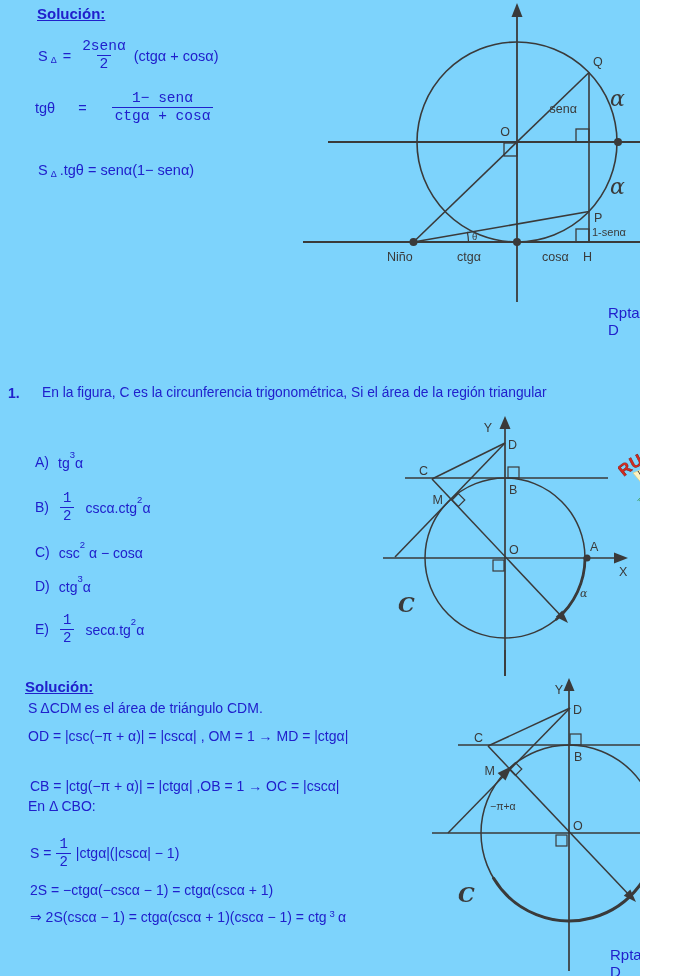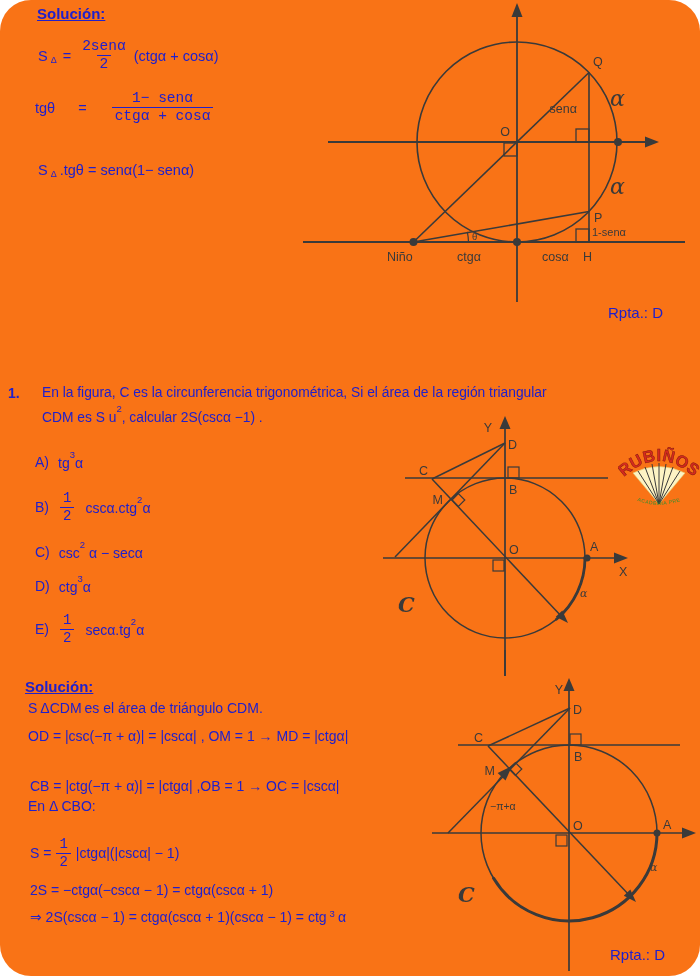--- a/index.html
+++ b/index.html
@@ -1,22 +1,22 @@
 <!DOCTYPE html>
 <html><head>
 <meta charset="utf-8">
 <style>
   :root{
     --blue:#2020cc;
     --dark:#3a3a3a;
   }
   html,body{margin:0;padding:0;background:#fff;}
   #page{
-    position:relative;width:700px;height:976px;background:#f97316;overflow:hidden;
-    font-family:"Liberation Sans","DejaVu Sans",sans-serif;color:var(--blue);border-radius:31px;
+    position:relative;width:640px;height:976px;background:#7dd3fc;overflow:hidden;
+    font-family:"Liberation Sans","DejaVu Sans",sans-serif;color:var(--blue);
   }
   .abs{position:absolute;}
   .hdr{font-size:15px;font-weight:bold;text-decoration:underline;color:var(--blue);}
   .rpta{font-size:15px;font-weight:normal;color:var(--blue);}
   .formula{font-size:14.5px;color:var(--blue);display:flex;align-items:center;gap:3px;white-space:nowrap;}
   .formula .ssub{font-size:9px;vertical-align:sub;position:relative;top:4px;}
   .ssup{font-size:9.5px;vertical-align:super;position:relative;top:-4px;}
   .frac{display:inline-flex;flex-direction:column;align-items:center;line-height:1.2;margin:0 2px;font-family:Liberation Mono, monospace;}
   .frac .den{border-top:1.4px solid var(--blue);padding:0 3px;}
   .frac .num{padding:0 3px;}
@@ -93,39 +93,36 @@
     <text x="297" y="236" class="lbl-sm">1-senα</text>
     <text x="92" y="261" class="lbl">Niño</text>
     <text x="162" y="261" class="lbl">ctgα</text>
     <text x="247" y="261" class="lbl">cosα</text>
     <text x="288" y="261" class="lbl">H</text>
     <text x="177" y="240" style="font-size:9.5px">θ</text>
   </svg>
 
   <div class="abs pnum" style="left:8px;top:385px;">1.</div>
   <div class="abs ptext" style="left:42px;top:385px;">En la figura, C  es la circunferencia trigonométrica, Si el área de la región triangular</div>
-  <div class="abs ptext" style="left:42px;top:407px;">
-    <span>CDM es S u</span><span class="ssup">2</span><span>, calcular  2S(cscα −1) .</span>
-  </div>
 
   <div class="abs option" style="left:35px;top:453px;">
     <span>A)</span>
     <span><span>tg</span><span class="ssup">3</span><span>α</span></span>
   </div>
   <div class="abs option" style="left:35px;top:490px;">
     <span>B)</span>
     <span class="frac">
         <span class="num">1</span>
         <span class="den">2</span>
       </span>
     <span><span>cscα.ctg</span><span class="ssup">2</span><span>α</span></span>
   </div>
   <div class="abs option" style="left:35px;top:543px;">
     <span>C)</span>
-    <span><span>csc</span><span class="ssup">2</span><span> α − secα</span></span>
+    <span><span>csc</span><span class="ssup">2</span><span> α − cosα</span></span>
   </div>
   <div class="abs option" style="left:35px;top:577px;">
     <span>D)</span>
     <span><span>ctg</span><span class="ssup">3</span><span>α</span></span>
   </div>
   <div class="abs option" style="left:35px;top:612px;">
     <span>E)</span>
     <span class="frac">
         <span class="num">1</span>
         <span class="den">2</span>

